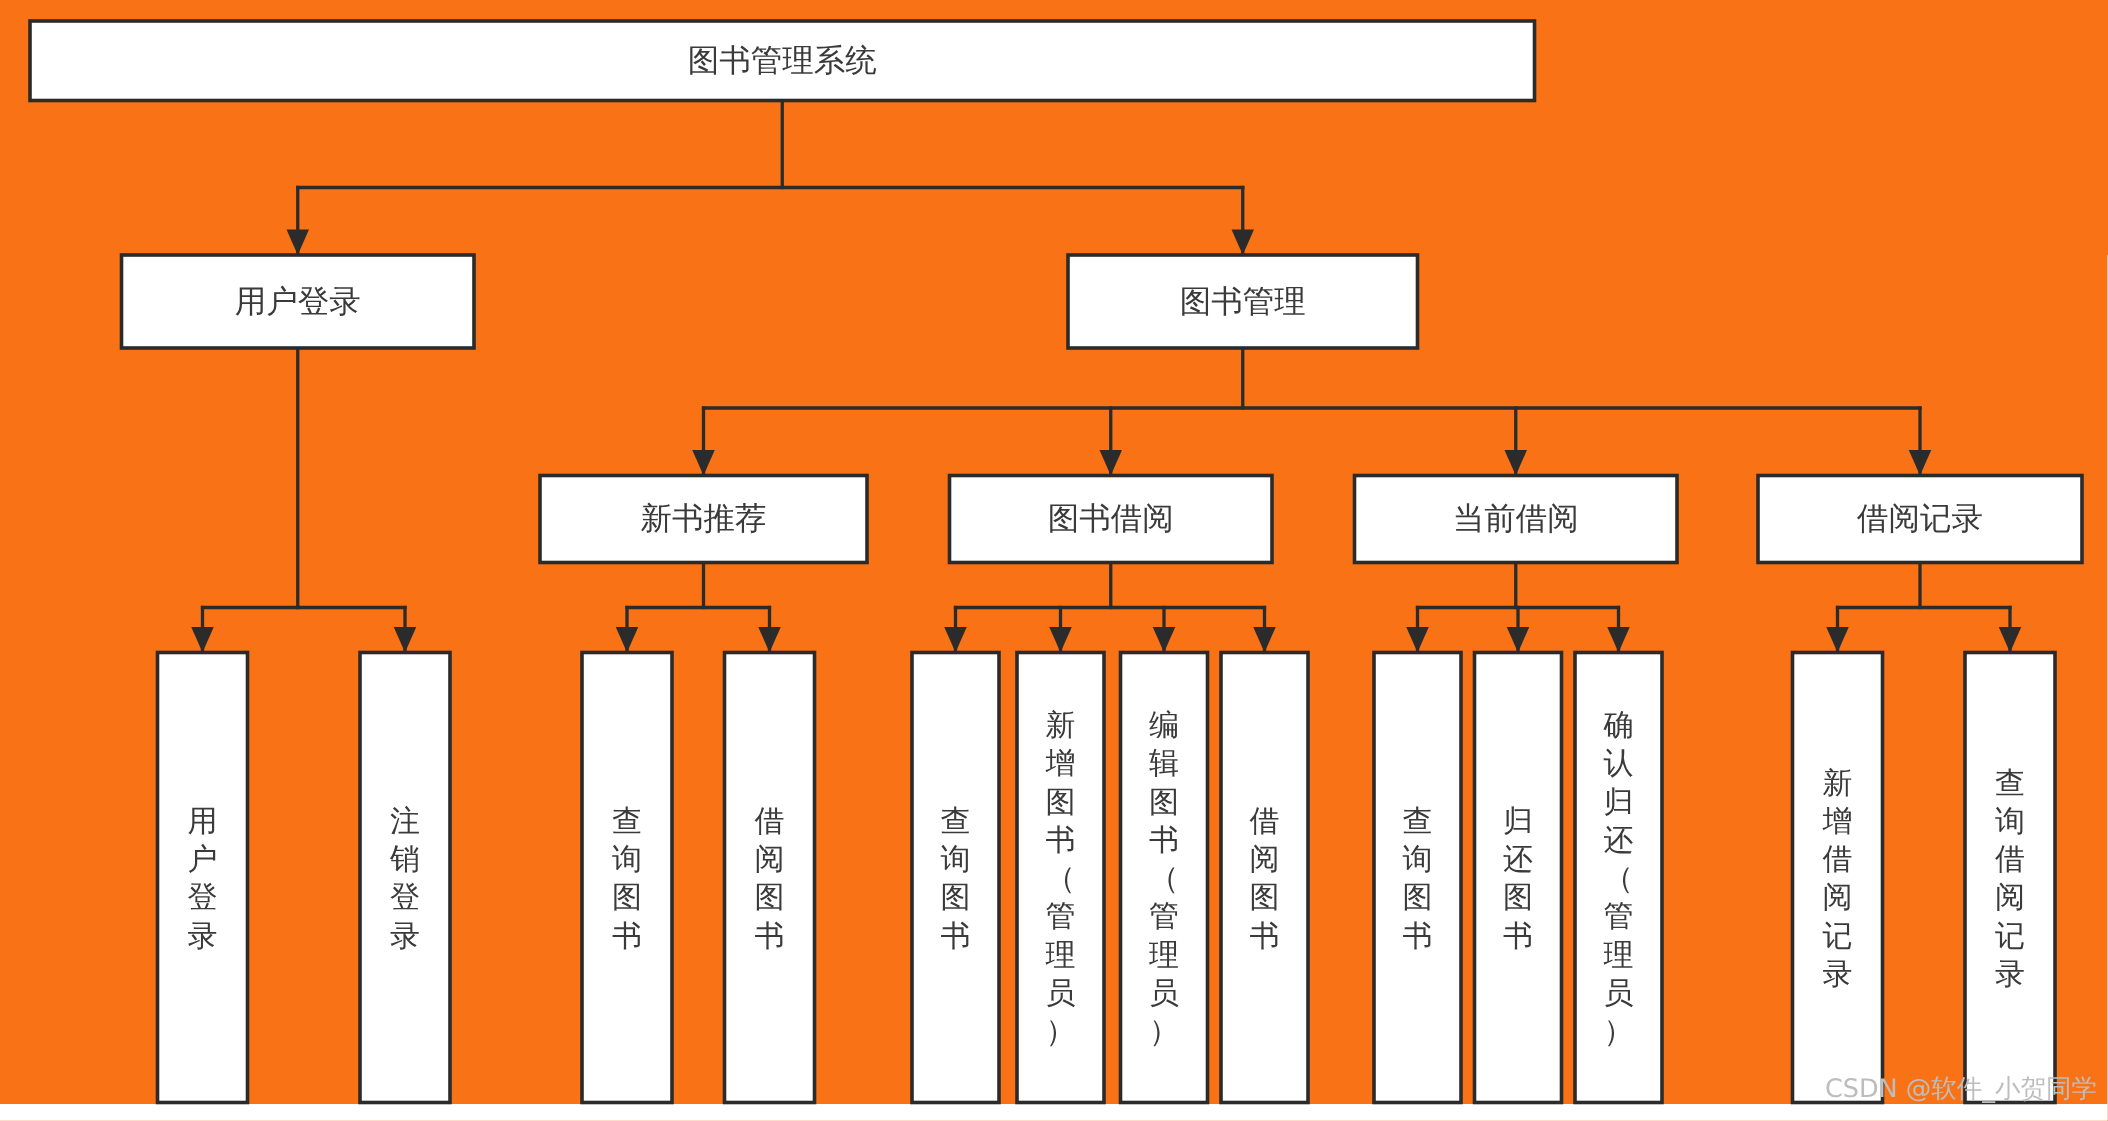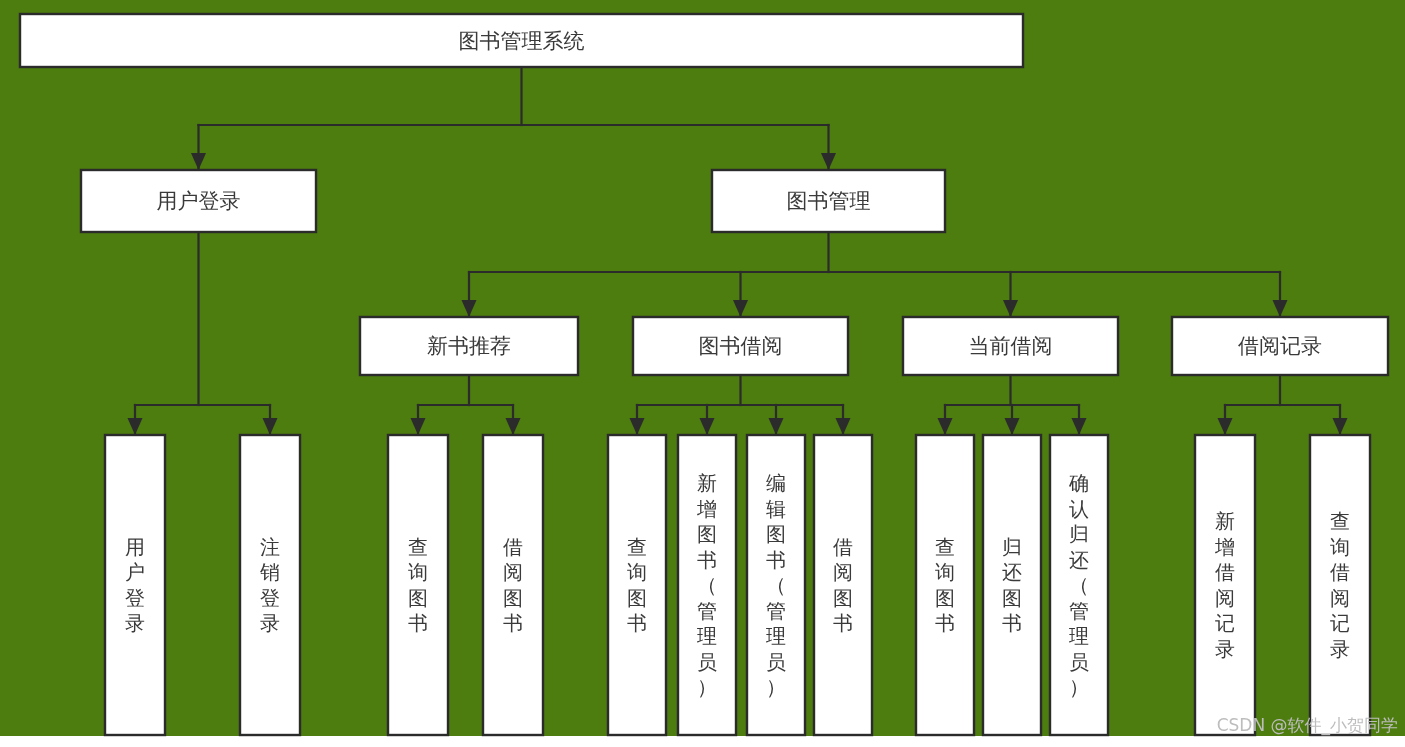--- a/index.html
+++ b/index.html
@@ -11,21 +11,21 @@
   body {
     font-family: "DejaVu Sans", "Liberation Sans", sans-serif;
     width: 1405px;
     height: 747px;
     overflow: hidden;
   }
   #diagram-root {
     position: relative;
     width: 1405px;
     height: 736px;
-    background: #4d7c0f;
+    background: #f97316;
   }
   svg.diagram-canvas {
     position: absolute;
     left: 0;
     top: 0;
     width: 1405px;
     height: 747px;
     display: block;
   }
   .node-box {

